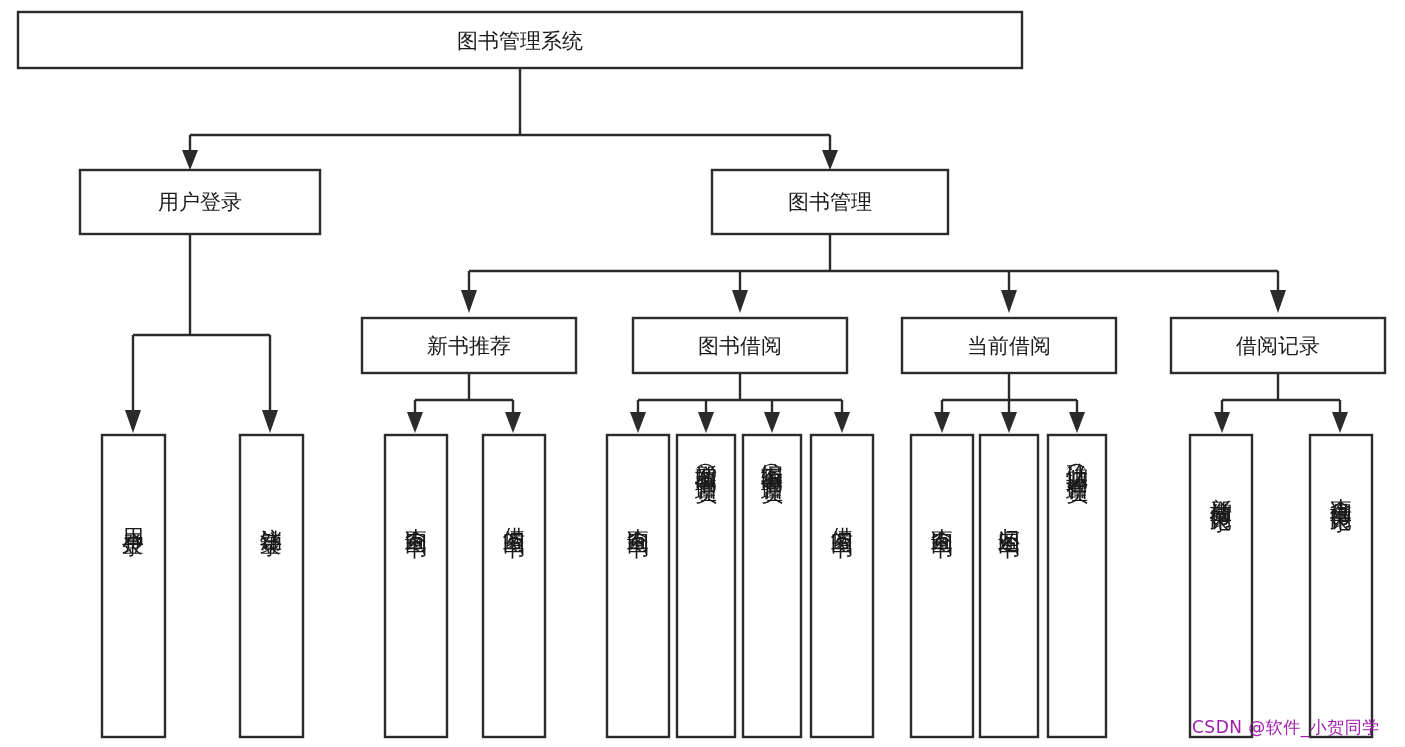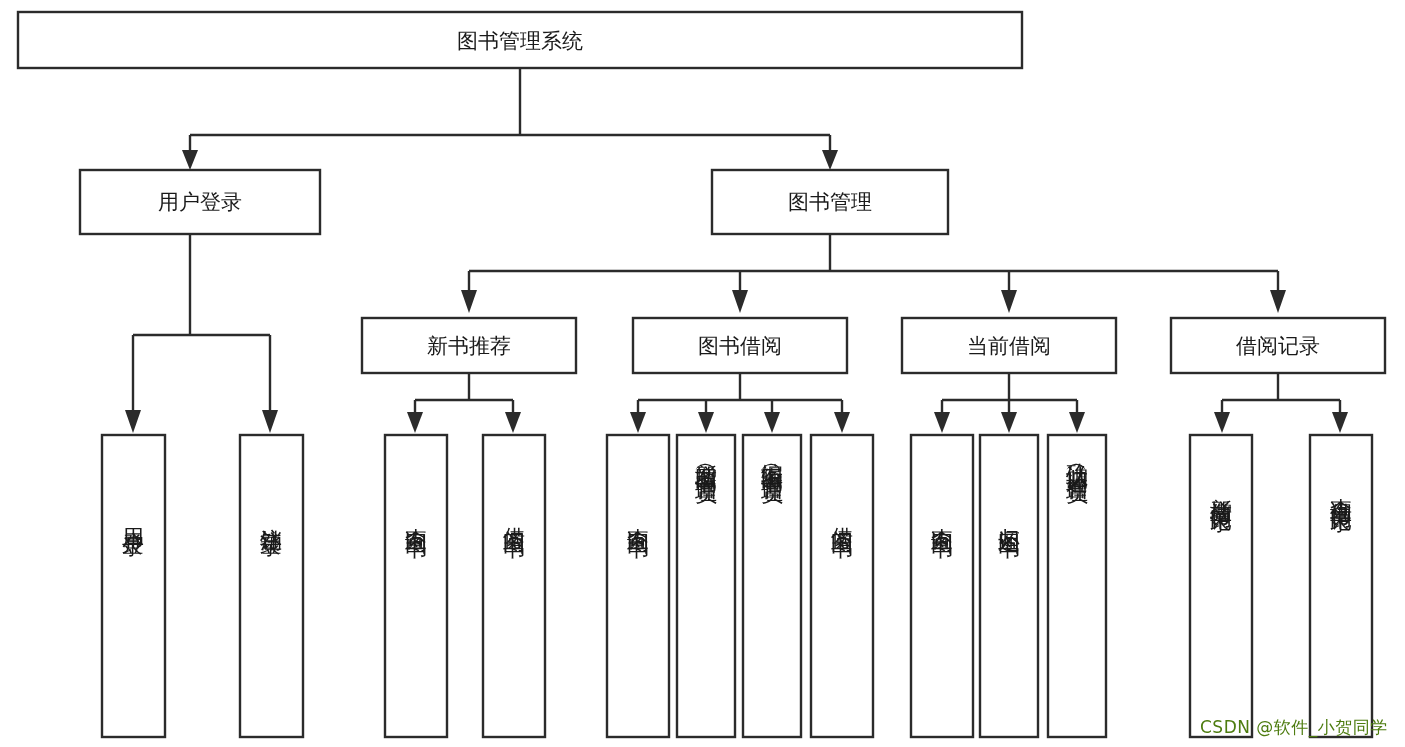--- a/index.html
+++ b/index.html
@@ -57,24 +57,23 @@
     line-height: 1;
     letter-spacing: 3px;
     color: #1a1a1a;
     white-space: nowrap;
     pointer-events: none;
   }
   .watermark {
     position: absolute;
     font-family: "DejaVu Sans", "Liberation Sans", sans-serif;
     font-size: 17px;
-    color: #4d7c0f;
+    color: #a21caf;
     white-space: nowrap;
     letter-spacing: 0.5px;
-    padding-left: 8px;
   }
 </style>
 </head>
 <body>
 
 <div id="diagram-root">
 
   <svg class="diagram-canvas" viewBox="0 0 1405 747">
     <defs>
       <marker id="arrow" viewBox="0 0 12 12" refX="6" refY="11" markerWidth="10" markerHeight="11" orient="auto-start-reverse">

